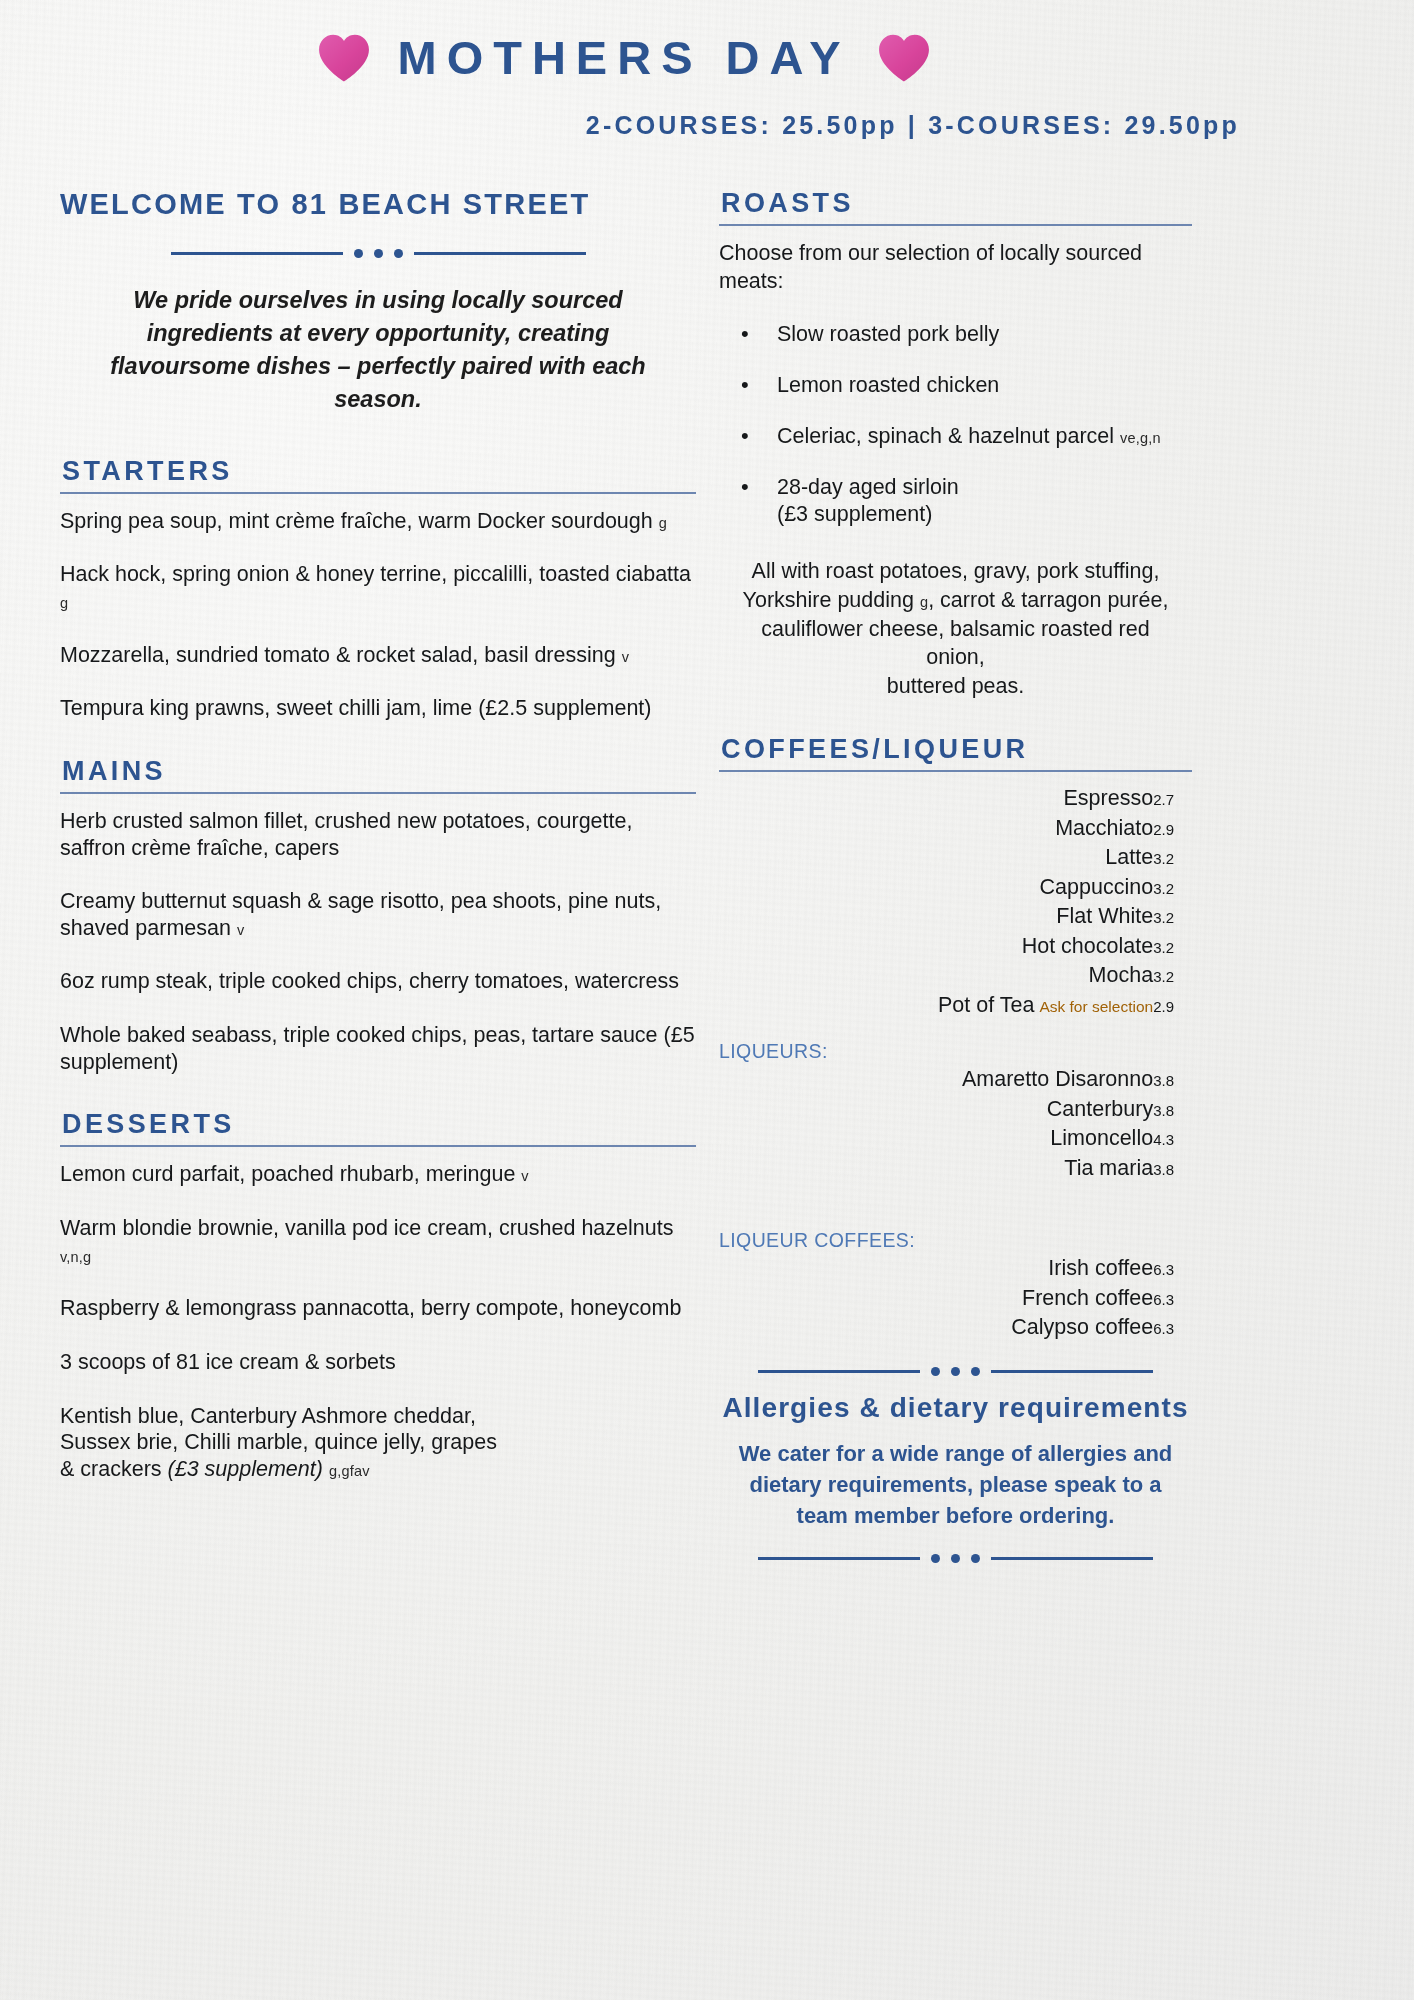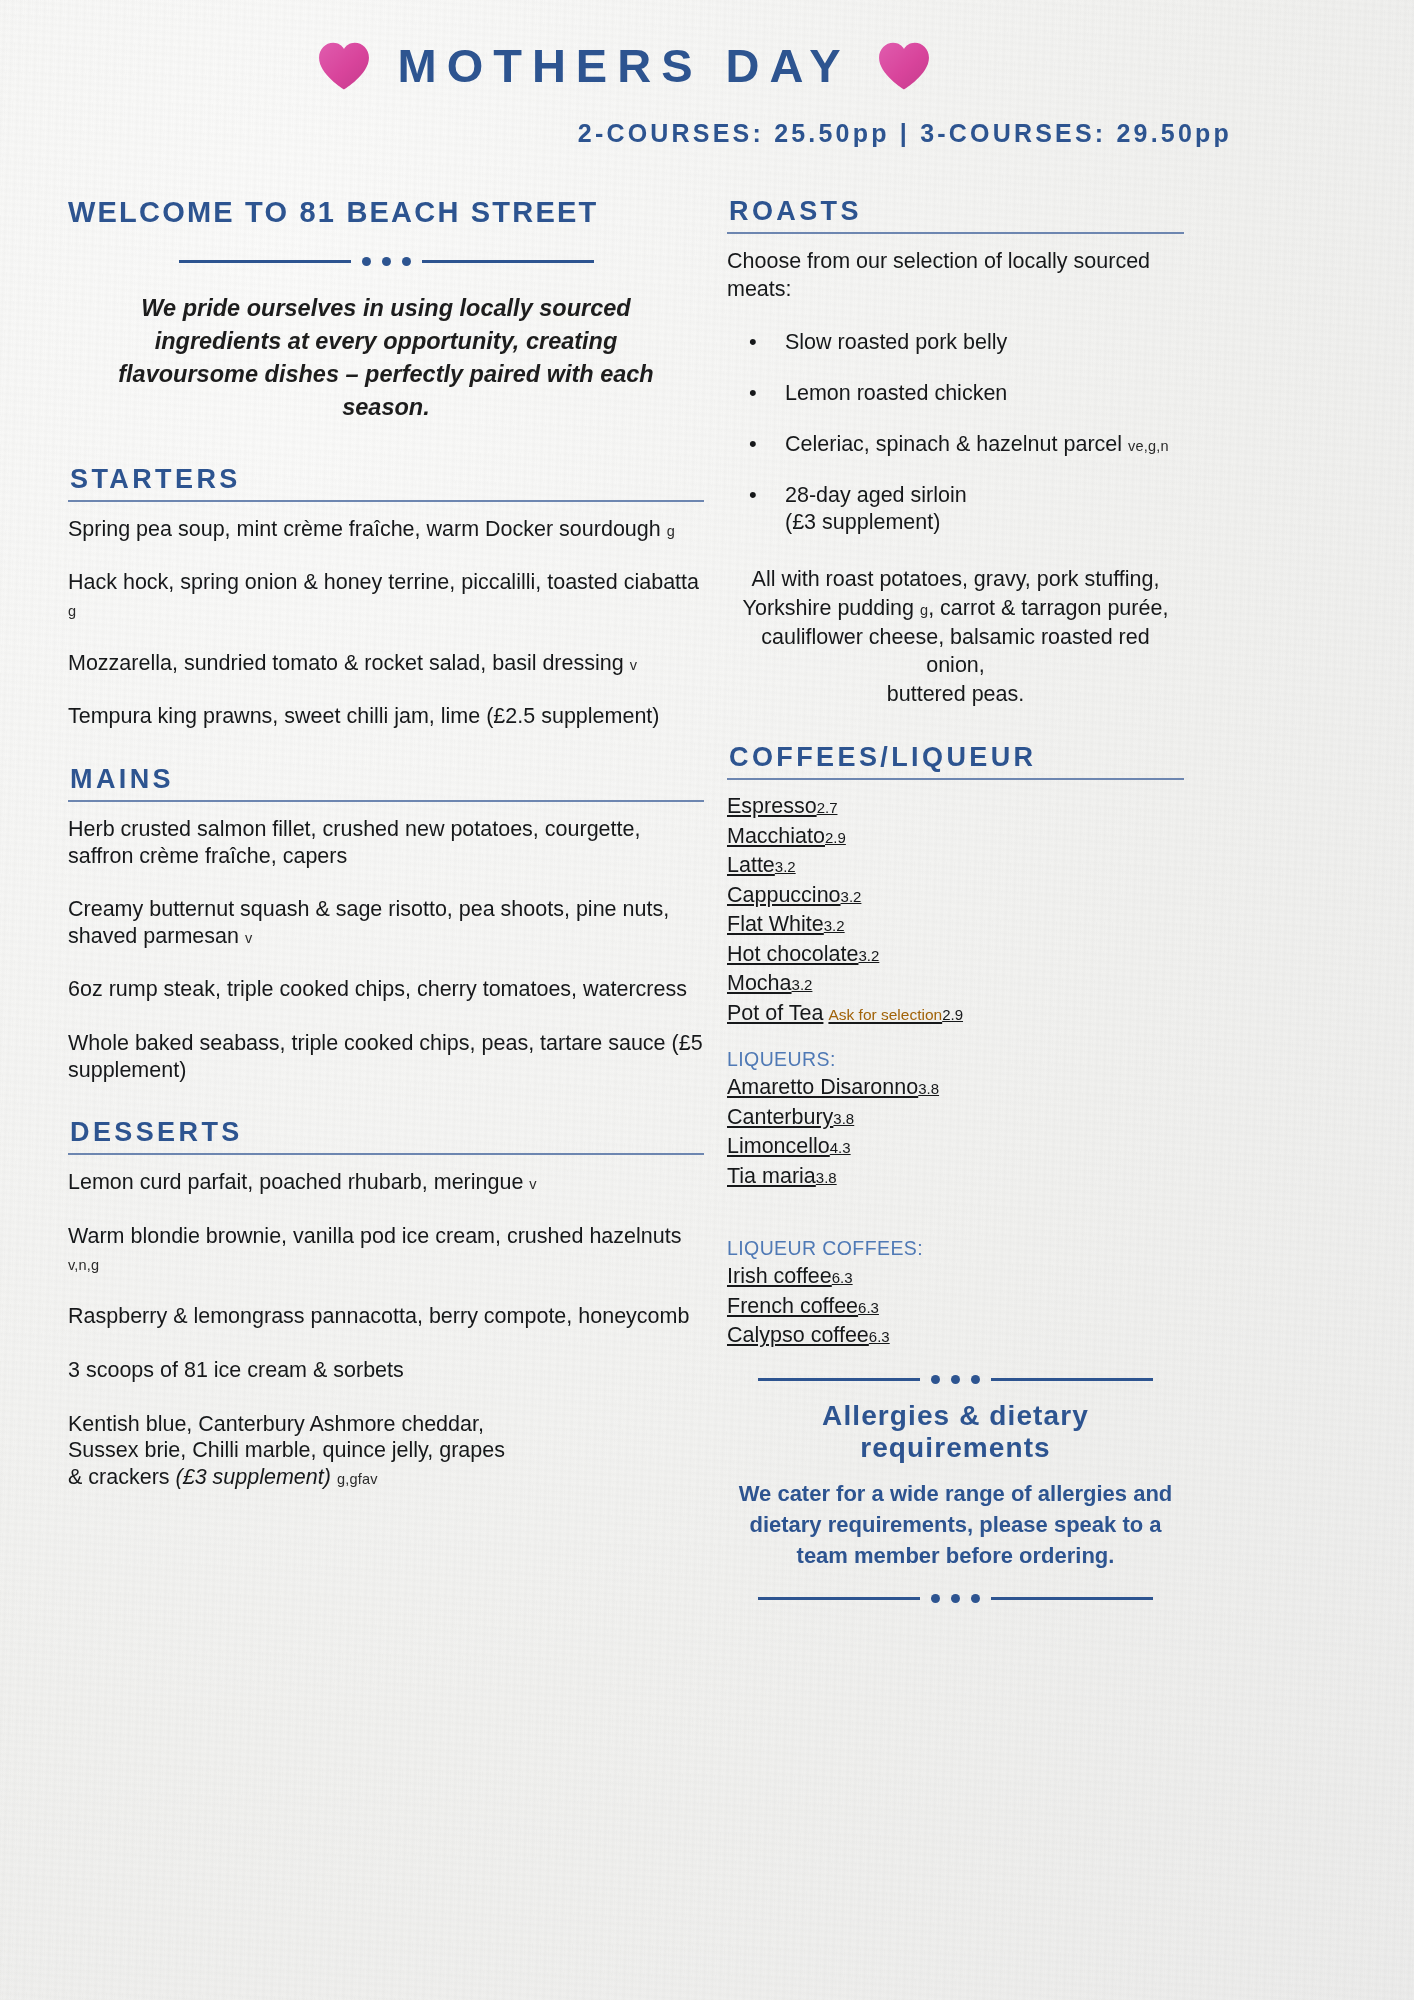--- a/index.html
+++ b/index.html
@@ -22,21 +22,21 @@
       repeating-linear-gradient(92deg, rgba(0,0,0,0.012) 0px, rgba(255,255,255,0.02) 2px, rgba(0,0,0,0.015) 5px, rgba(255,255,255,0.025) 8px),
       repeating-linear-gradient(4deg, rgba(0,0,0,0.01) 0px, rgba(255,255,255,0.02) 3px, rgba(0,0,0,0.012) 7px),
       radial-gradient(ellipse at 20% 15%, #fbfbfa 0%, #f1f1ef 60%, #ececeb 100%);
     pointer-events: none;
   }
   .page {
     position: relative;
     width: 1248px;
     height: 2000px;
     box-sizing: border-box;
-    padding: 16px;
+    padding: 8px;
   }
 
   
   .header {
     text-align: center;
     padding-top: 22px;
   }
   .title-row {
     display: flex;
     align-items: center;
@@ -179,26 +179,25 @@
     text-align: center;
     color: #16181a;
     margin: 30px 12px 0 12px;
   }
 
   
   .plist { margin: 0; }
   .prow {
     display: flex;
     align-items: baseline;
-    justify-content: flex-start;
+    justify-content: flex-end;
     font-size: 21.5px;
     color: #16181a;
     line-height: 1.0;
     padding: 2px 0 6px 0;
-    text-decoration: underline;
   }
   .prow .nm { white-space: nowrap; }
   .prow .pr { font-size: 15px; padding-right: 18px; }
   .prow .sub {
     font-size: 15.5px;
     color: #a16207;
     margin-left: 5px;
   }
   .sublabel {
     font-size: 19.5px;

